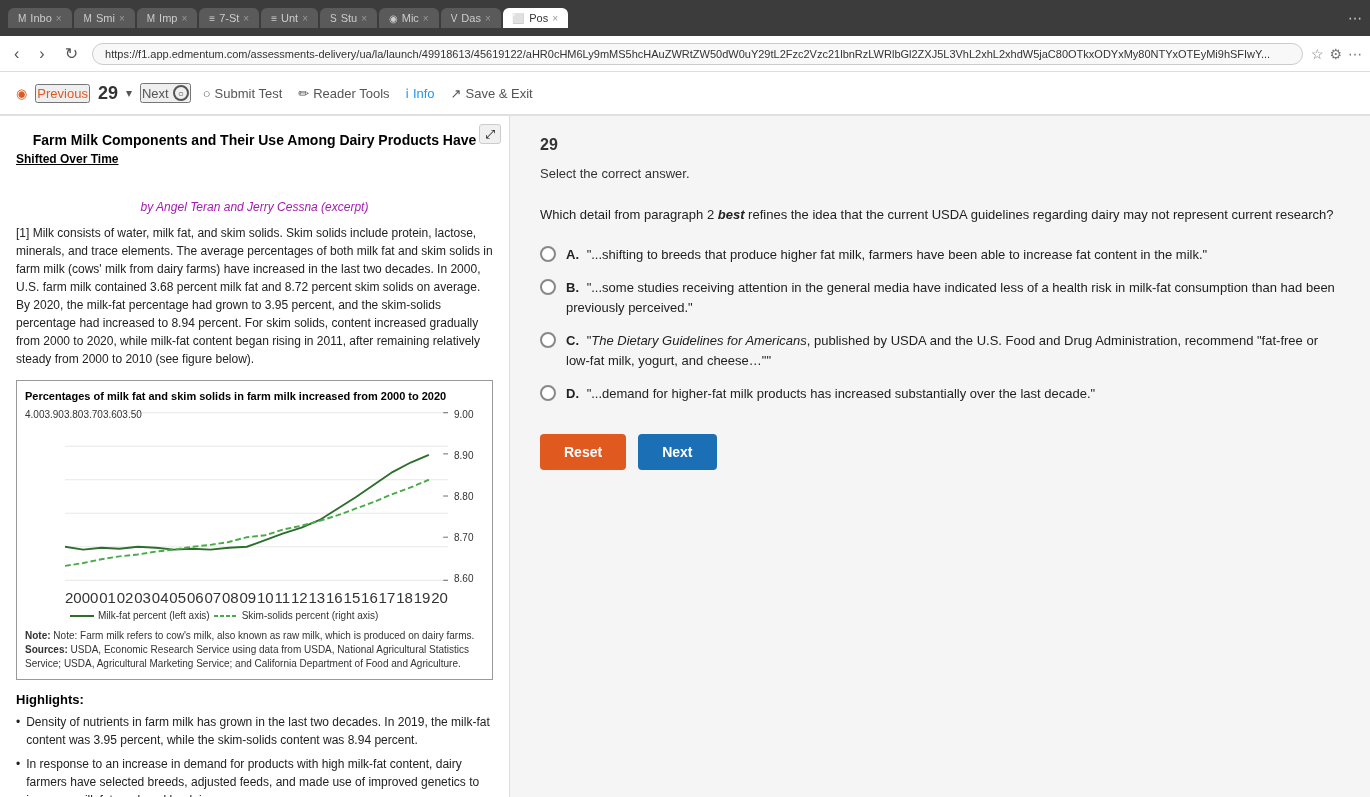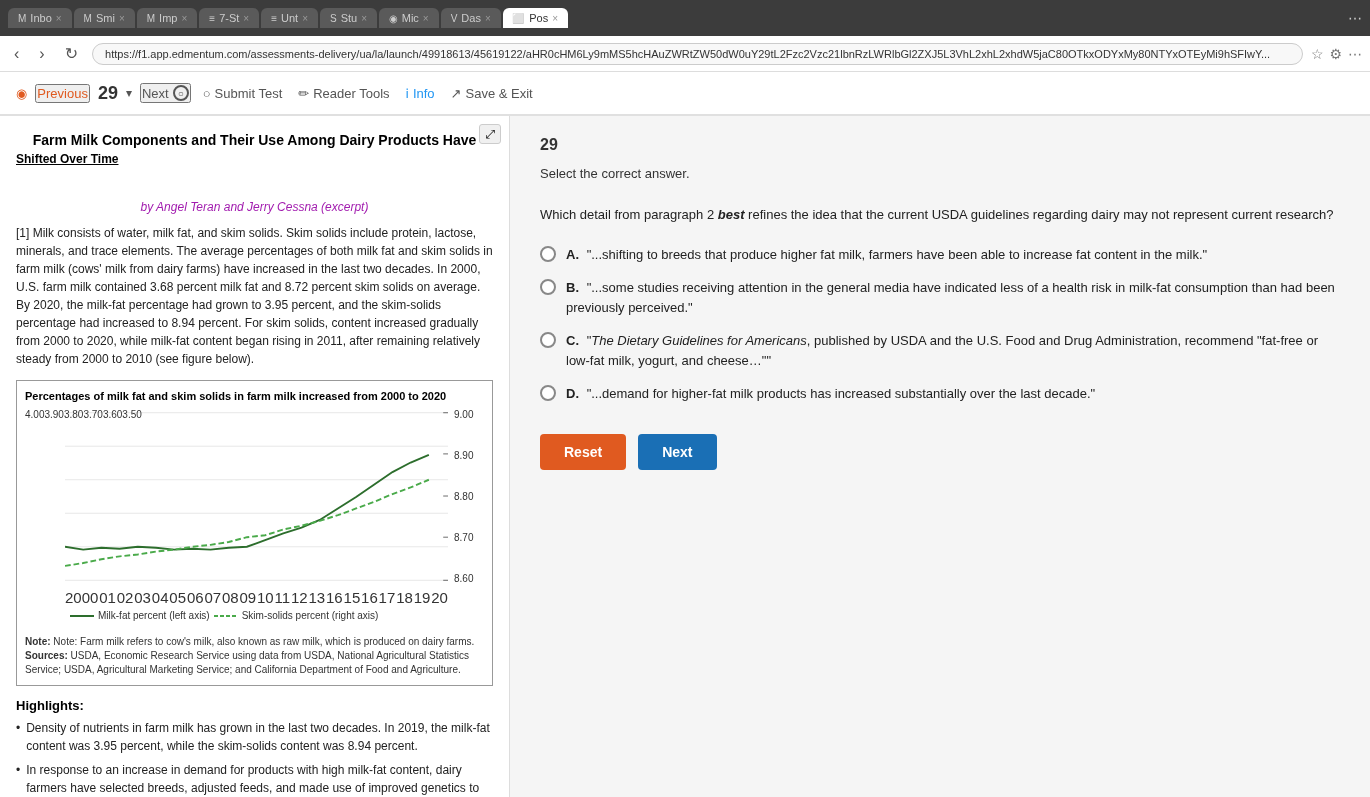--- a/index.html
+++ b/index.html
@@ -45,21 +45,21 @@
     .article-subtitle { font-size: 12px; font-weight: bold; text-align: left; margin-bottom: 4px; text-decoration: underline; }
     .article-byline { font-size: 12px; text-align: center; color: #a21caf; margin-bottom: 10px; font-style: italic; margin-top: 34px; }
     .article-body { font-size: 12px; line-height: 1.5; color: #222; margin-bottom: 12px; }
 
     
     .chart-box { border: 1px solid #999; padding: 8px; margin-bottom: 12px; background: #fff; }
     .chart-title { font-size: 11px; font-weight: bold; text-align: left; margin-bottom: 6px; line-height: 1.3; }
     .chart-legend { display: flex; gap: 4px; margin-top: 4px; font-size: 10px; color: #333; margin-left: 45px; }
     .legend-item { display: flex; align-items: center; gap: 4px; }
     .legend-line { width: 24px; height: 2px; }
-    .chart-note { font-size: 10px; color: #333; line-height: 1.4; margin-top: 14px; }
+    .chart-note { font-size: 10px; color: #333; line-height: 1.4; margin-top: 8px; }
     .chart-source { font-size: 10px; color: #333; line-height: 1.4; }
 
     .highlights-title { font-size: 13px; font-weight: bold; margin-bottom: 6px; }
     .highlights-list { font-size: 12px; line-height: 1.5; color: #222; padding-left: 0; }
     .highlights-list li { margin-bottom: 6px; display: flex; gap: 6px; }
     .bullet { flex-shrink: 0; }
 
     
     .right-panel { flex: 1; background: #f5f5f5; overflow-y: auto; padding: 20px 30px; }
     .question-number { font-size: 16px; font-weight: bold; color: #333; margin-bottom: 12px; }

